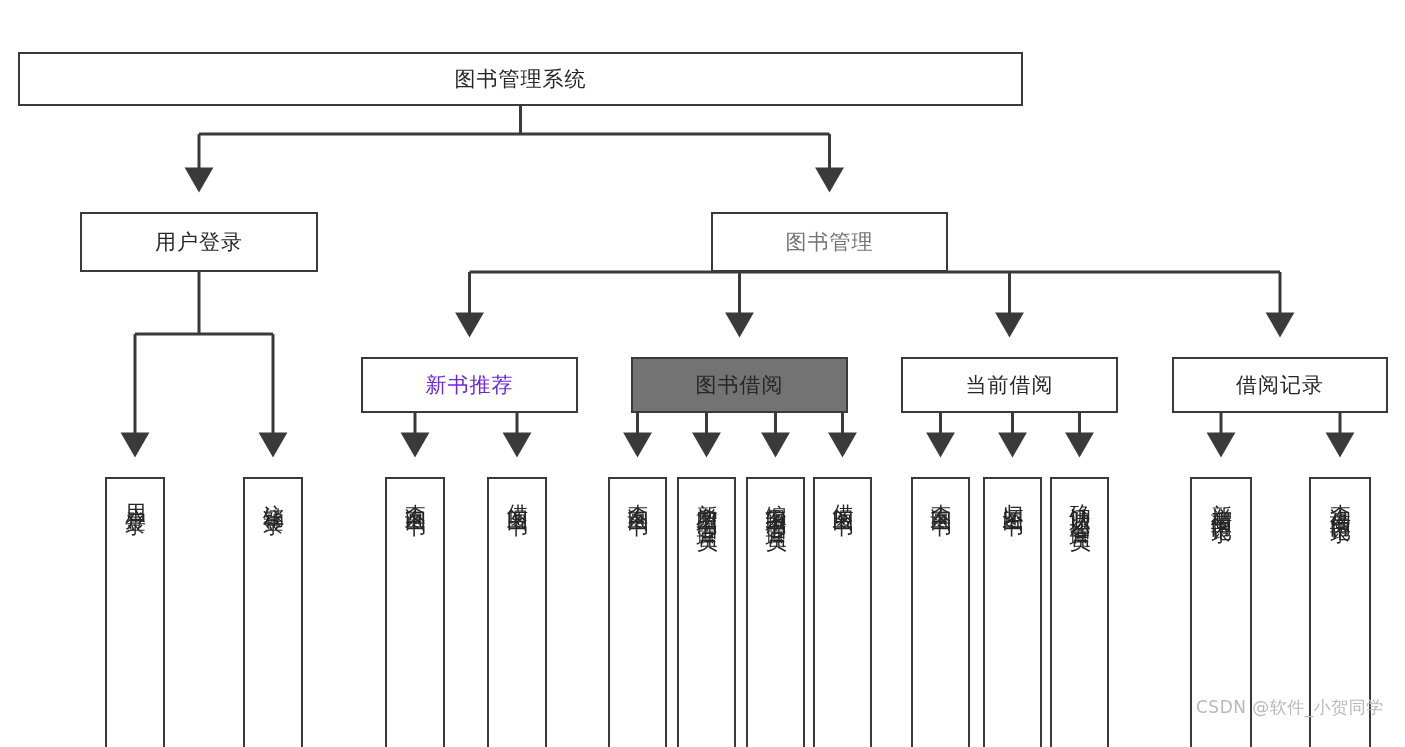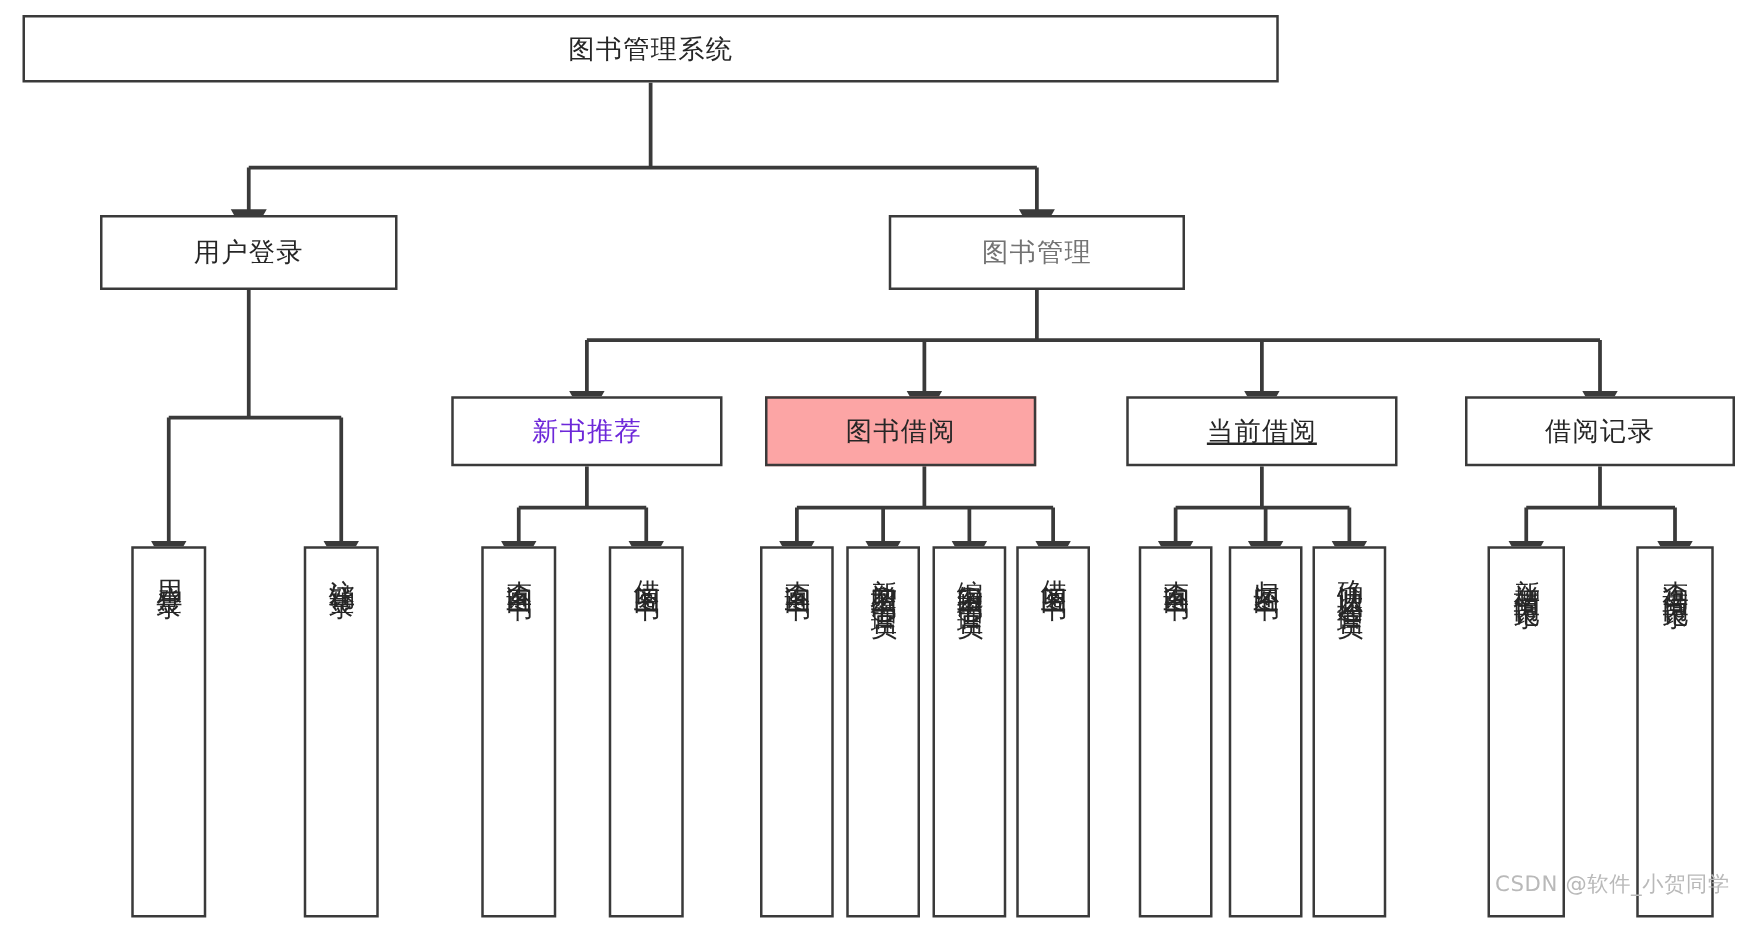--- a/index.html
+++ b/index.html
@@ -30,20 +30,21 @@
   }
   .node {
     position: absolute;
     box-sizing: border-box;
     background: #ffffff;
     border: 2px solid #3a3a3a;
     display: flex;
     align-items: center;
     justify-content: center;
     color: #262626;
+    margin-top: 40px;
   }
   .node .label {
     display: block;
     text-align: center;
     line-height: 1.18;
   }
   .node.horizontal .label {
     font-size: 21px;
     letter-spacing: 1px;
     white-space: nowrap;
@@ -121,24 +122,24 @@
       </div>
       <div class="node horizontal" style="left: 80px; top: 172px; width: 238px; height: 60px; border-color: rgb(58, 58, 58); background: rgb(255, 255, 255); color: rgb(38, 38, 38);">
         <span class="label">用户登录</span>
       </div>
       <div class="node horizontal" style="left: 711px; top: 172px; width: 237px; height: 60px; border-color: rgb(58, 58, 58); background: rgb(255, 255, 255); color: #737373;">
         <span class="label">图书管理</span>
       </div>
       <div class="node horizontal" style="left: 361px; top: 317px; width: 217px; height: 56px; border-color: rgb(58, 58, 58); background: rgb(255, 255, 255); color: #6d28d9;">
         <span class="label">新书推荐</span>
       </div>
-      <div class="node horizontal" style="left: 612px; top: 317px; width: 217px; height: 56px; border-color: rgb(58, 58, 58); background: #fca5a5; color: rgb(38, 38, 38);">
+      <div class="node horizontal" style="left: 631px; top: 317px; width: 217px; height: 56px; border-color: rgb(58, 58, 58); background: #737373; color: rgb(38, 38, 38);">
         <span class="label">图书借阅</span>
       </div>
-      <div class="node horizontal" style="left: 901px; top: 317px; width: 217px; height: 56px; border-color: rgb(58, 58, 58); background: rgb(255, 255, 255); color: rgb(38, 38, 38); text-decoration: underline;">
+      <div class="node horizontal" style="left: 901px; top: 317px; width: 217px; height: 56px; border-color: rgb(58, 58, 58); background: rgb(255, 255, 255); color: rgb(38, 38, 38);">
         <span class="label">当前借阅</span>
       </div>
       <div class="node horizontal" style="left: 1172px; top: 317px; width: 216px; height: 56px; border-color: rgb(58, 58, 58); background: rgb(255, 255, 255); color: rgb(38, 38, 38);">
         <span class="label">借阅记录</span>
       </div>
       <div class="node vertical" style="left: 105px; top: 437px; width: 60px; height: 297px; border-color: rgb(58, 58, 58); background: rgb(255, 255, 255); color: rgb(38, 38, 38);">
         <span class="label">用户登录</span>
       </div>
       <div class="node vertical" style="left: 243px; top: 437px; width: 60px; height: 297px; border-color: rgb(58, 58, 58); background: rgb(255, 255, 255); color: rgb(38, 38, 38);">
         <span class="label">注销登录</span>

